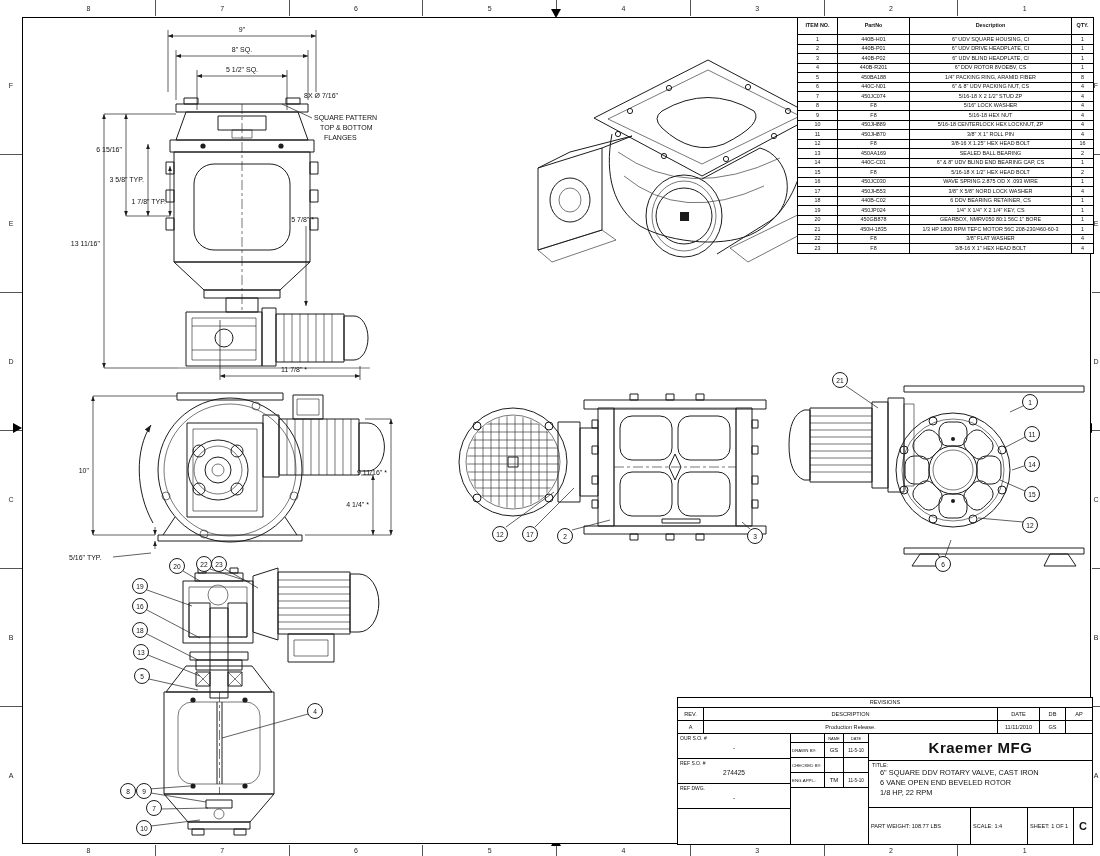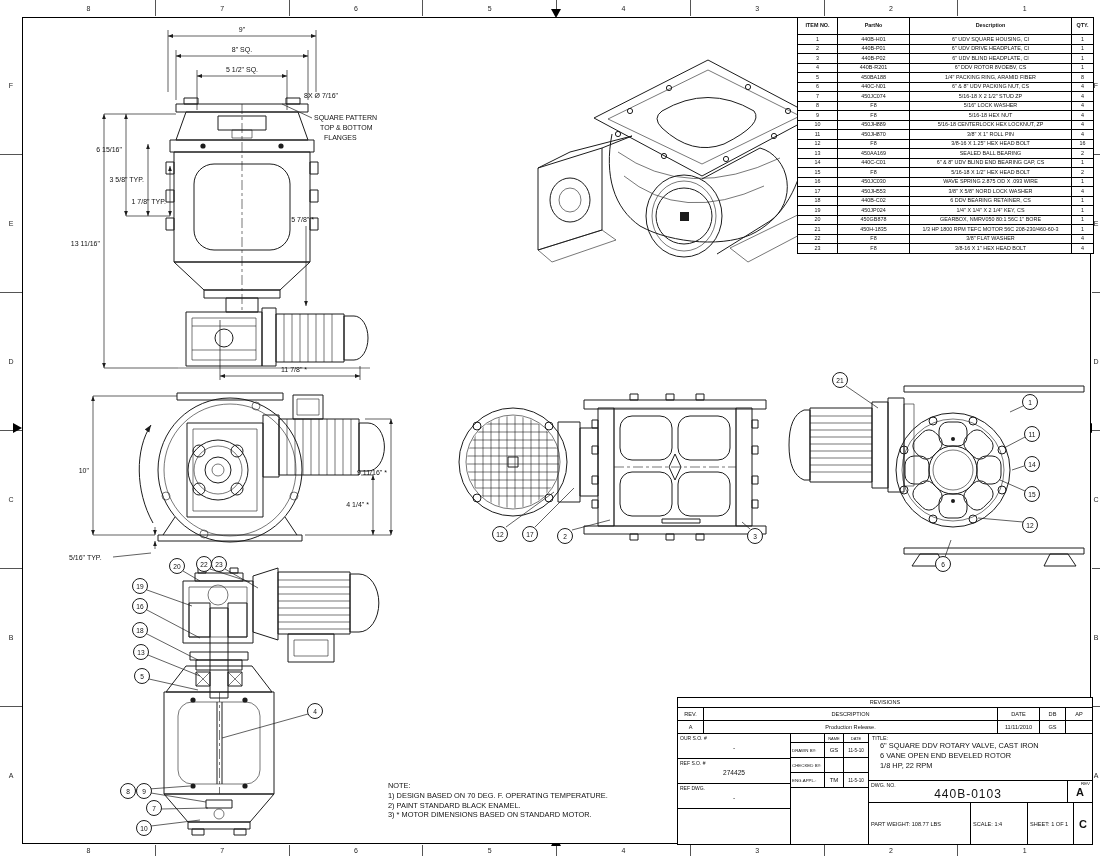--- a/index.html
+++ b/index.html
@@ -775,26 +775,20 @@
         </tr>
         <tr>
           <td>23</td>
           <td>F8</td>
           <td>3/8-16 X 1" HEX HEAD BOLT</td>
           <td>4</td>
         </tr>
       </tbody>
   </table>
 
-  <div class="notes">
-    <div>NOTE:</div>
-    <div>1) DESIGN BASED ON 70 DEG. F. OPERATING TEMPERATURE.</div>
-    <div>2) PAINT STANDARD BLACK ENAMEL.</div>
-    <div>3) * MOTOR DIMENSIONS BASED ON STANDARD MOTOR.</div>
-  </div>
 
   <div class="title-block">
     <div class="rev-title">REVISIONS</div>
     <div class="tb-row rev-head">
       <div class="rc-rev">REV.</div>
       <div class="rc-desc">DESCRIPTION</div>
       <div class="rc-date">DATE</div>
       <div class="rc-db">DB</div>
       <div class="rc-ap">AP</div>
     </div>
@@ -838,35 +832,26 @@
           <div class="sig-date"></div>
         </div>
         <div class="sig-row">
           <div class="sig-lab">ENG.APPL.:</div>
           <div class="sig-name">TM</div>
           <div class="sig-date">11-5-10</div>
         </div>
         <div class="sig-fill"></div>
       </div>
       <div class="tb-main">
+        <div class="tb-company">Kraemer MFG</div>
         <div class="tb-title">
           <div class="lab">TITLE:</div>
           <div class="line">6" SQUARE DDV ROTARY VALVE, CAST IRON</div>
           <div class="line">6 VANE OPEN END BEVELED ROTOR</div>
           <div class="line">1/8 HP, 22 RPM</div>
-        </div>
-        <div class="tb-dwg">
-          <div class="dwg-left">
-            <div class="lab">DWG. NO.</div>
-            <div class="val">440B-0103</div>
-          </div>
-          <div class="dwg-rev">
-            <div class="lab">REV</div>
-            <div class="val">A</div>
-          </div>
         </div>
         <div class="tb-foot">
           <div class="ft-weight">PART WEIGHT: 108.77 LBS</div>
           <div class="ft-scale">SCALE: 1:4</div>
           <div class="ft-sheet">SHEET: 1 OF 1</div>
           <div class="ft-size">C</div>
         </div>
       </div>
     </div>
   </div>

